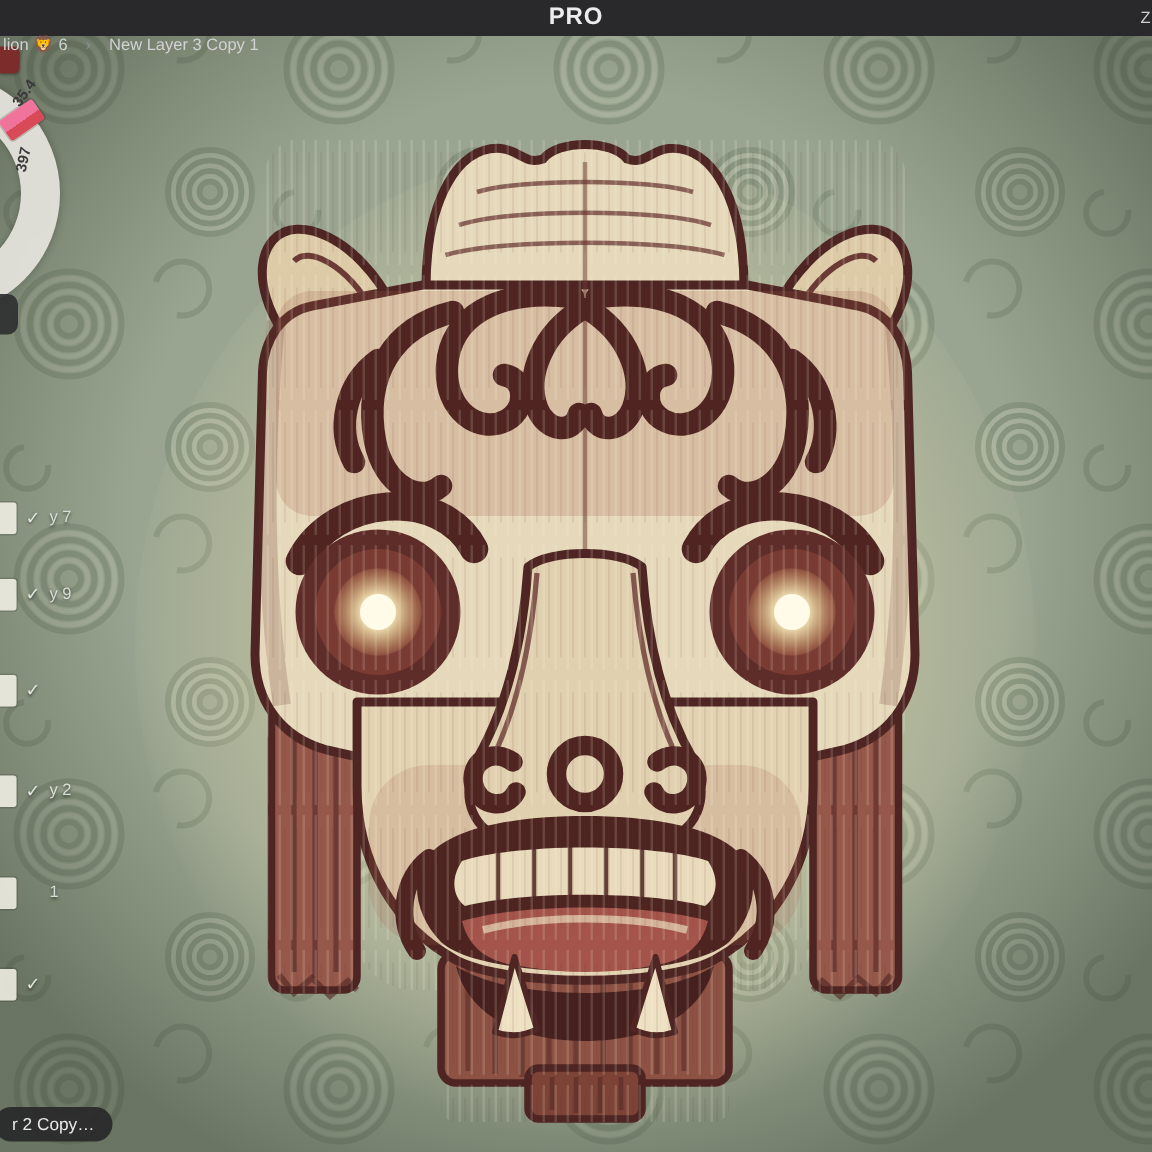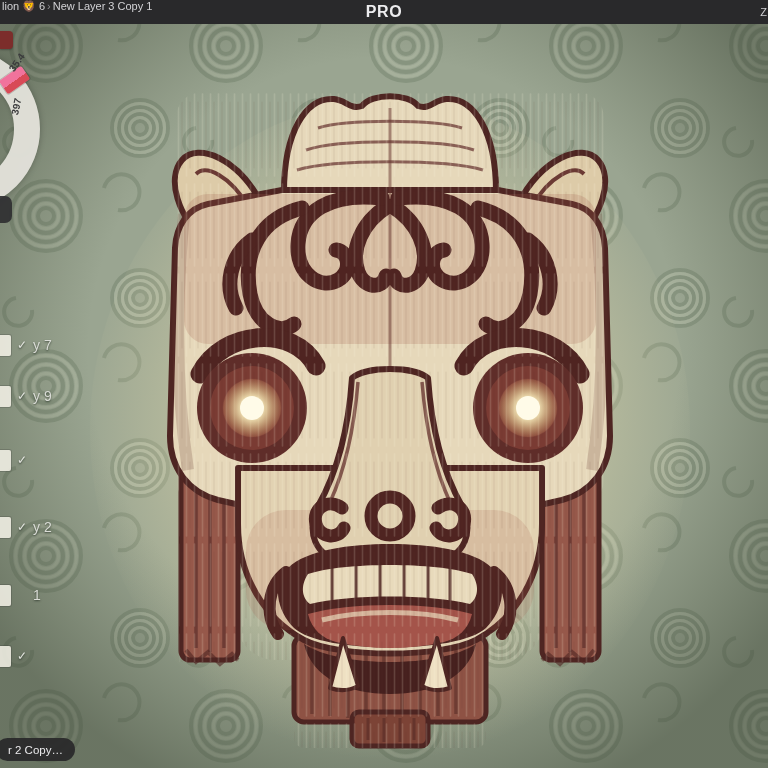--- a/index.html
+++ b/index.html
@@ -8,21 +8,21 @@
     font-family:"Liberation Sans",sans-serif;background:#9aa591;
   }
   
   .canvas-area{position:absolute;inset:0;z-index:0;}
   .canvas-area svg{display:block;}
   
   .top-bar{
     position:absolute;top:0;left:0;right:0;height:24px;background:#29292b;
     z-index:30;color:#cfcfd2;font-size:11px;
   }
-  .crumbs{position:absolute;left:2px;top:0;height:36px;display:flex;align-items:flex-start;gap:2px;white-space:nowrap;}
+  .crumbs{position:absolute;left:2px;top:0;height:36px;display:flex;align-items:flex-end;gap:12px;white-space:nowrap;}
   .crumb{color:#d2d2d5;}
   .crumb-sep{color:#8e8e93;}
   .pro-badge{
     position:absolute;left:50%;top:0;height:24px;display:flex;align-items:center;
     transform:translateX(-50%);color:#ececee;font-weight:bold;font-size:16px;letter-spacing:.6px;
   }
   .top-right-label{position:absolute;right:1px;top:0;height:24px;display:flex;align-items:center;color:#cfcfd2;}
   
   .tool-chip{position:absolute;left:0;top:31px;width:13px;height:18px;background:#7c2d2b;
     border-radius:0 4px 4px 0;z-index:12;box-shadow:0 1px 2px rgba(0,0,0,.3);}
@@ -43,21 +43,21 @@
   .layer-row{position:absolute;left:0;height:24px;display:flex;align-items:center;gap:5px;}
   .layer-row:nth-of-type(1){top:333px}
   .layer-row:nth-of-type(2){top:384px}
   .layer-row:nth-of-type(3){top:448px}
   .layer-row:nth-of-type(4){top:515px}
   .layer-row:nth-of-type(5){top:583px}
   .layer-row:nth-of-type(6){top:644px}
   .layer-thumb{width:11px;height:21px;background:rgba(246,243,233,.85);border-radius:0 2px 2px 0;
     box-shadow:0 0 0 1px rgba(40,40,40,.2);}
   .layer-check{font-size:12px;color:#e2e4de;text-shadow:0 1px 2px rgba(30,40,30,.7);width:12px;text-align:center;}
-  .layer-label{font-size:14px;color:#dadcd6;text-shadow:0 1px 2px rgba(30,40,30,.7);}
+  .layer-label{font-size:11px;color:#dadcd6;text-shadow:0 1px 2px rgba(30,40,30,.7);}
   
   .bottom-badge{
     position:absolute;left:-4px;top:738px;height:23px;z-index:30;
     background:rgba(41,41,43,.94);color:#e9e9eb;font-size:11.5px;
     display:flex;align-items:center;padding:0 12px 0 12px;border-radius:12px;
   }
 </style>
 </head>
 <body>
 

